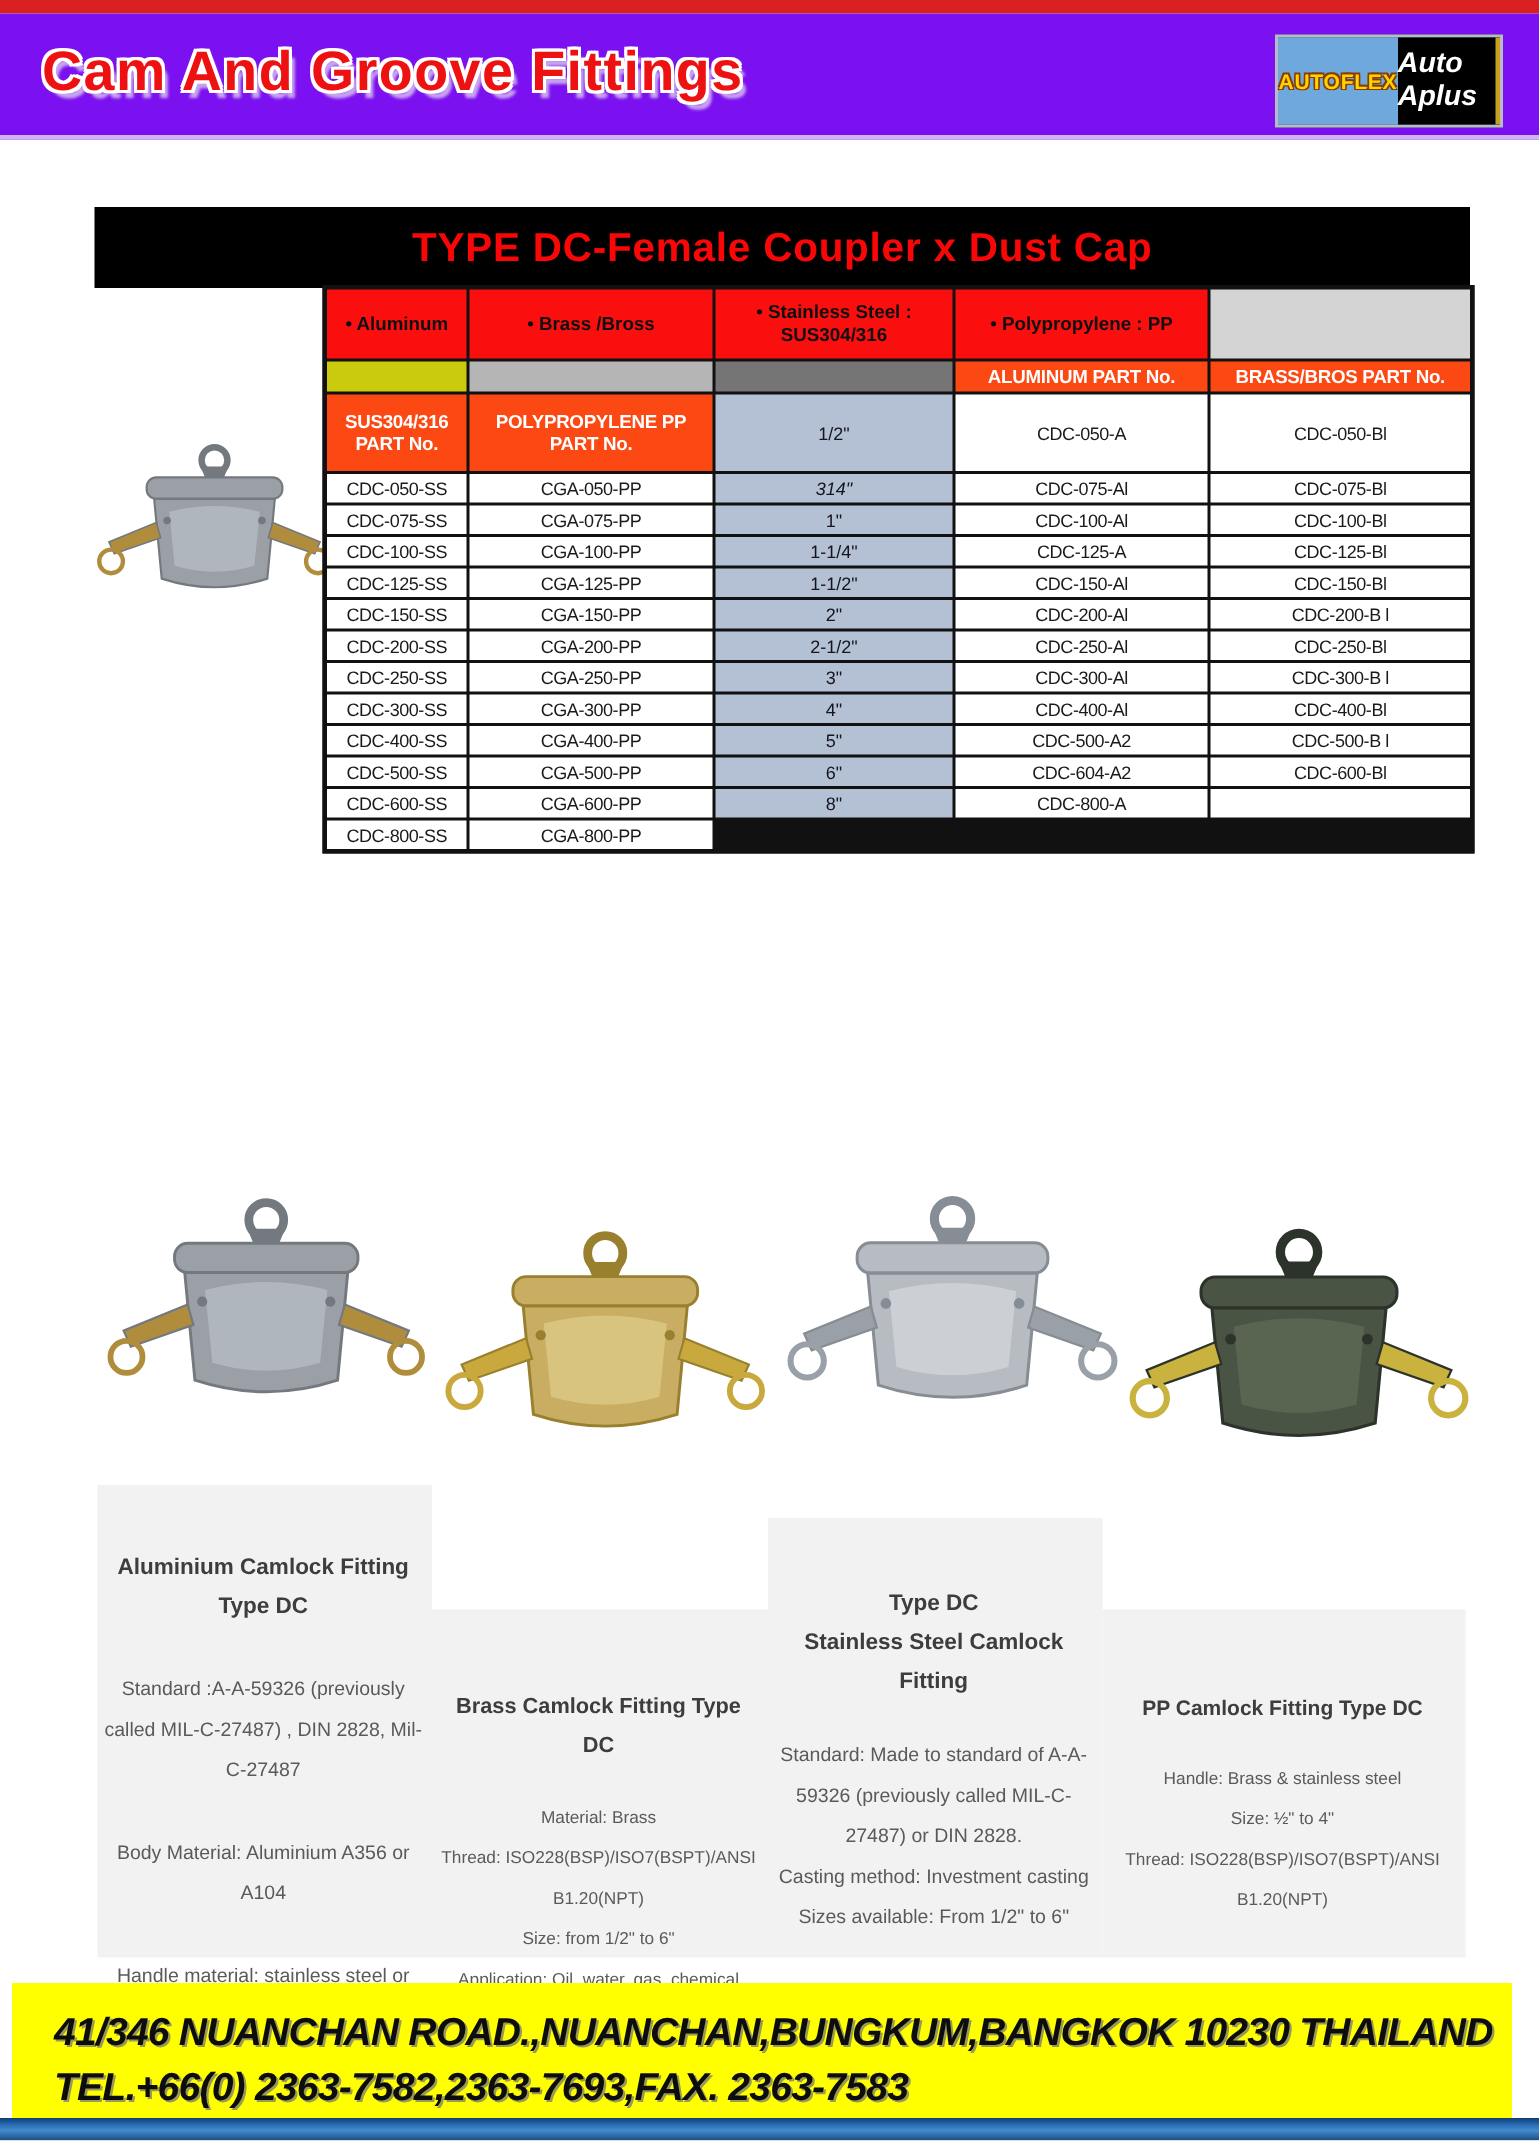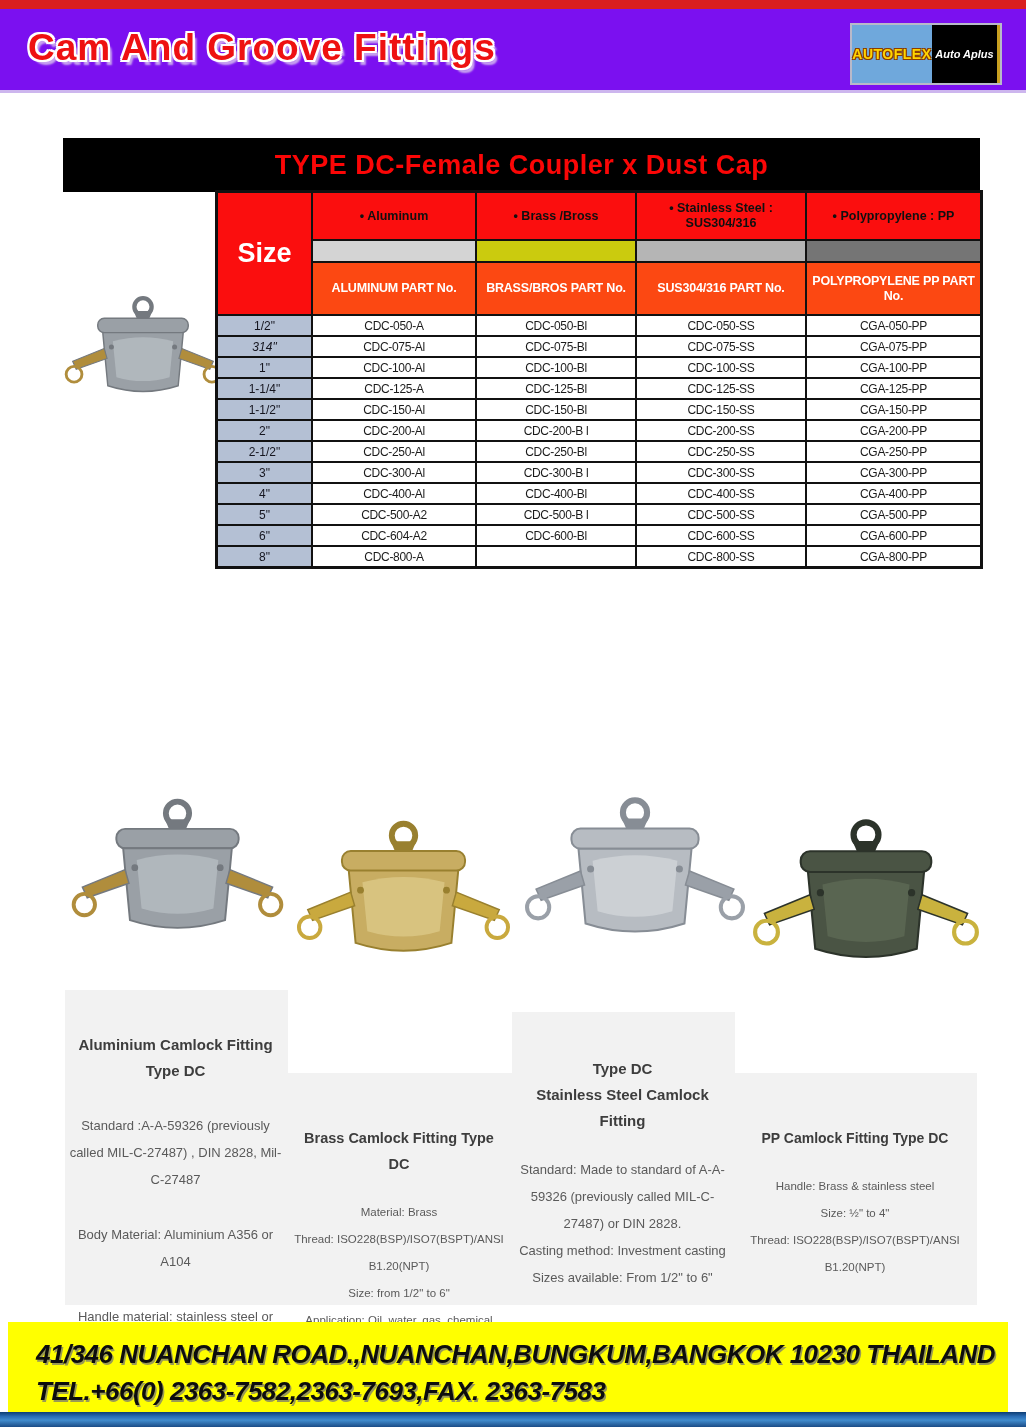--- a/index.html
+++ b/index.html
@@ -12,21 +12,21 @@
   .header-title{
     position:absolute;left:28px;top:18px;font-size:37px;font-weight:800;color:#ee1111;letter-spacing:1px;
     text-shadow:-2px -2px 0 #fff,2px -2px 0 #fff,-2px 2px 0 #fff,2px 2px 0 #fff,0 -2px 0 #fff,0 2px 0 #fff,-2px 0 0 #fff,2px 0 0 #fff,4px 5px 2px #c9a6ef;
   }
   .logo{position:absolute;right:24px;top:14px;width:152px;height:62px;border:2px solid #b9b9c9;display:flex;background:#14532d;}
   .logo-left{width:54%;background:#6fa8dc;display:flex;align-items:center;justify-content:center;
     color:#ffd400;font-weight:800;font-size:14px;letter-spacing:.5px;
     text-shadow:1px 1px 0 #8a3c00,-1px 1px 0 #8a3c00,1px -1px 0 #8a3c00,-1px -1px 0 #8a3c00;}
   .logo-left::first-letter{font-size:20px;}
   .logo-right{width:46%;background:#000;display:flex;align-items:center;justify-content:center;
-    color:#fff;font-weight:700;font-style:italic;font-size:11px;border-right:3px solid #c8a020;}
+    color:#fff;font-weight:700;font-style:italic;font-size:19px;border-right:3px solid #c8a020;}
 
   
   .banner{position:absolute;left:63px;top:138px;width:917px;height:54px;background:#000;
     display:flex;align-items:center;justify-content:center;}
   .banner span{color:#fb0606;font-size:27px;font-weight:800;letter-spacing:.5px;}
 
   
   .parts-table{
     position:absolute;left:215px;top:190px;width:768px;
     display:grid;background:#111;border:3px solid #111;gap:2px;
@@ -102,21 +102,20 @@
         <path d="M68 70 q42 -11 84 0 l-5 50 q-37 11 -74 0 z" fill="#cdd2d7" opacity="0.45"></path>
         <circle cx="66" cy="78" r="3.5" fill="#74797f"></circle>
         <circle cx="154" cy="78" r="3.5" fill="#74797f"></circle>
         <path d="M56 80 L12 98 L17 109 L60 94 Z" fill="#b08d3c" stroke="#74797f" stroke-width="1.5"></path>
         <circle cx="14" cy="116" r="11" fill="none" stroke="#b08d3c" stroke-width="4"></circle>
         <path d="M164 80 L208 98 L203 109 L160 94 Z" fill="#b08d3c" stroke="#74797f" stroke-width="1.5"></path>
         <circle cx="206" cy="116" r="11" fill="none" stroke="#b08d3c" stroke-width="4"></circle>
       </svg></div>
 
   <div class="parts-table" id="parts-table">
-    <div class="cell size-head">Size</div>
 
   <div class="cell mat-head">• Aluminum</div>
       <div class="cell mat-head">• Brass /Bross</div>
       <div class="cell mat-head">• Stainless Steel : SUS304/316</div>
       <div class="cell mat-head">• Polypropylene : PP</div>
       <div class="cell strip" style="background: rgb(212, 212, 212);"></div>
       <div class="cell strip" style="background: rgb(203, 203, 14);"></div>
       <div class="cell strip" style="background: rgb(181, 181, 181);"></div>
       <div class="cell strip" style="background: rgb(117, 117, 117);"></div>
       <div class="cell part-head">ALUMINUM PART No.</div>

